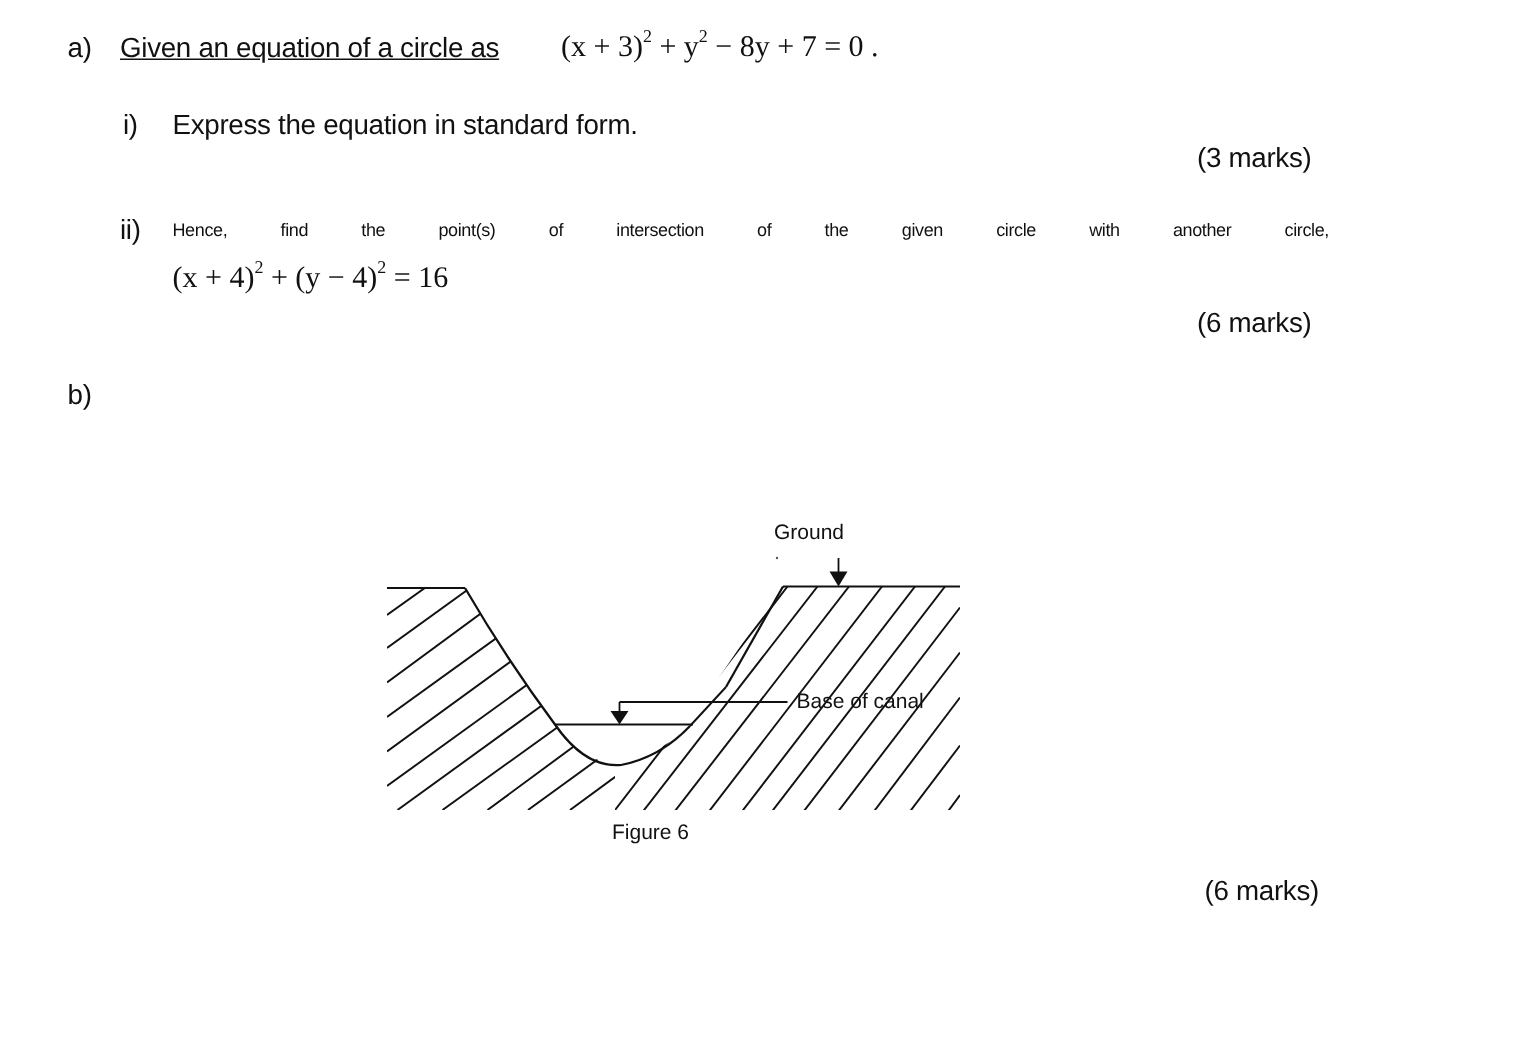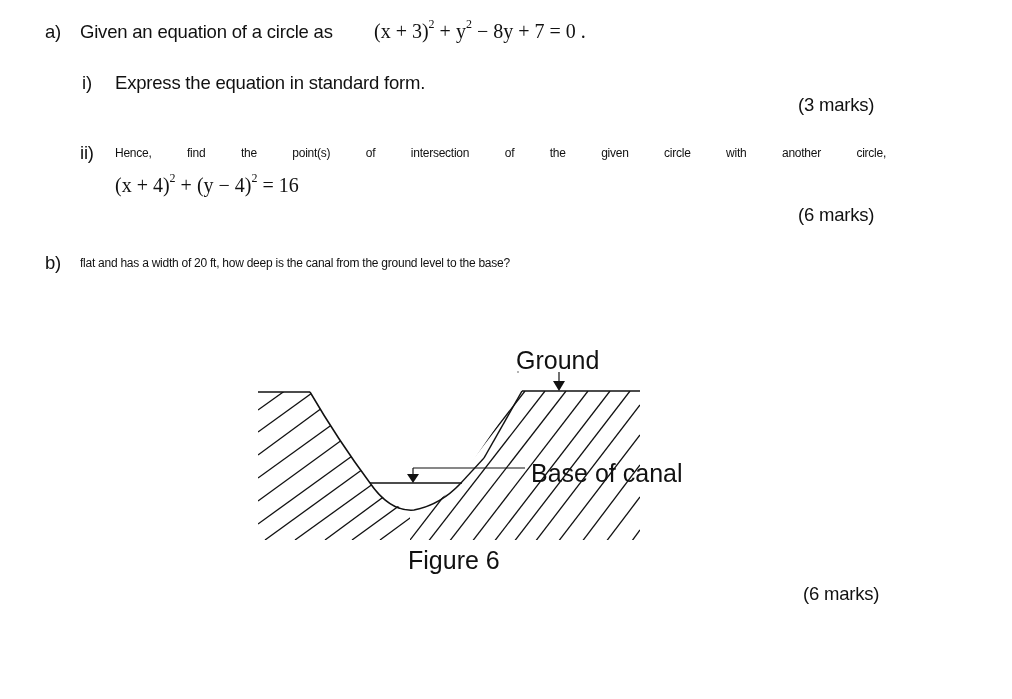--- a/index.html
+++ b/index.html
@@ -1,48 +1,47 @@
 <!DOCTYPE html>
 <html><head>
 <meta charset="utf-8">
 <style>
   html, body { margin:0; padding:0; background:#ffffff; }
   body { width:1012px; height:699px; position:relative; overflow:hidden;
          font-family:"Liberation Sans", sans-serif; color:#111; }
   .abs { position:absolute; white-space:nowrap; }
   .txt { font-size:18.5px; letter-spacing:-0.2px; }
-  .lbl { font-size:25px; }
+  .lbl { font-size:14px; }
   .math { font-family:"Liberation Serif", serif; font-size:20px;text-align:right; }
   .math sup { font-size:12px; position:relative; top:-2px; }
   .para { position:absolute; font-size:12px; line-height:23.5px; letter-spacing:-0.25px; }
   .just { text-align:justify; text-align-last:justify; }
 </style>
 </head>
 <body>
 
 <div class="abs txt" style="left:45px;top:21px;">a)</div>
-<div class="abs txt" style="left:80px;top:21px;">Given an equation of a circle as</div>
+<div class="abs txt" style="left:80px;top:21px;text-decoration:underline;">Given an equation of a circle as</div>
 <div class="abs math" style="left:374px;top:19px;">
   <span>(x + 3)</span><sup>2</sup><span> + y</span><sup>2</sup><span> − 8y + 7 = 0 .</span>
 </div>
 
 <div class="abs txt" style="left:82px;top:72px;">i)</div>
 <div class="abs txt" style="left:115px;top:72px;text-align:center;">Express the equation in standard form.</div>
 <div class="abs txt" style="left:798px;top:94px;">(3 marks)</div>
 
 <div class="abs txt" style="left:80px;top:142px;">ii)</div>
 <div class="para just" style="left:115px;top:142px;width:771px;">Hence, find the point(s) of intersection of the given circle with another circle,</div>
 <div class="abs math" style="left:115px;top:173px;">
   <span>(x + 4)</span><sup>2</sup><span> + (y − 4)</span><sup>2</sup><span> = 16</span>
 </div>
 <div class="abs txt" style="left:798px;top:204px;">(6 marks)</div>
 
 <div class="abs txt" style="left:45px;top:252px;">b)</div>
 <div class="para" style="left:80px;top:252px;width:806px;">
-  <div>flat and has a width of 20 ft, how deep is the canal from the ground level to the base?</div>
 </div>
 
 <svg class="abs" style="left:0;top:0;" width="1012" height="699">
   <defs>
     <clipPath id="leftEarth">
       <path d="M258,392 L310,392 Q338,440 370,483 Q385,505 410,510 L410,540 L258,540 Z"></path>
     </clipPath>
     <clipPath id="rightEarth">
       <path d="M410,540 L410,510 Q430,508 455,488 Q500,420 522,391 L640,391 L640,540 Z"></path>
     </clipPath>

